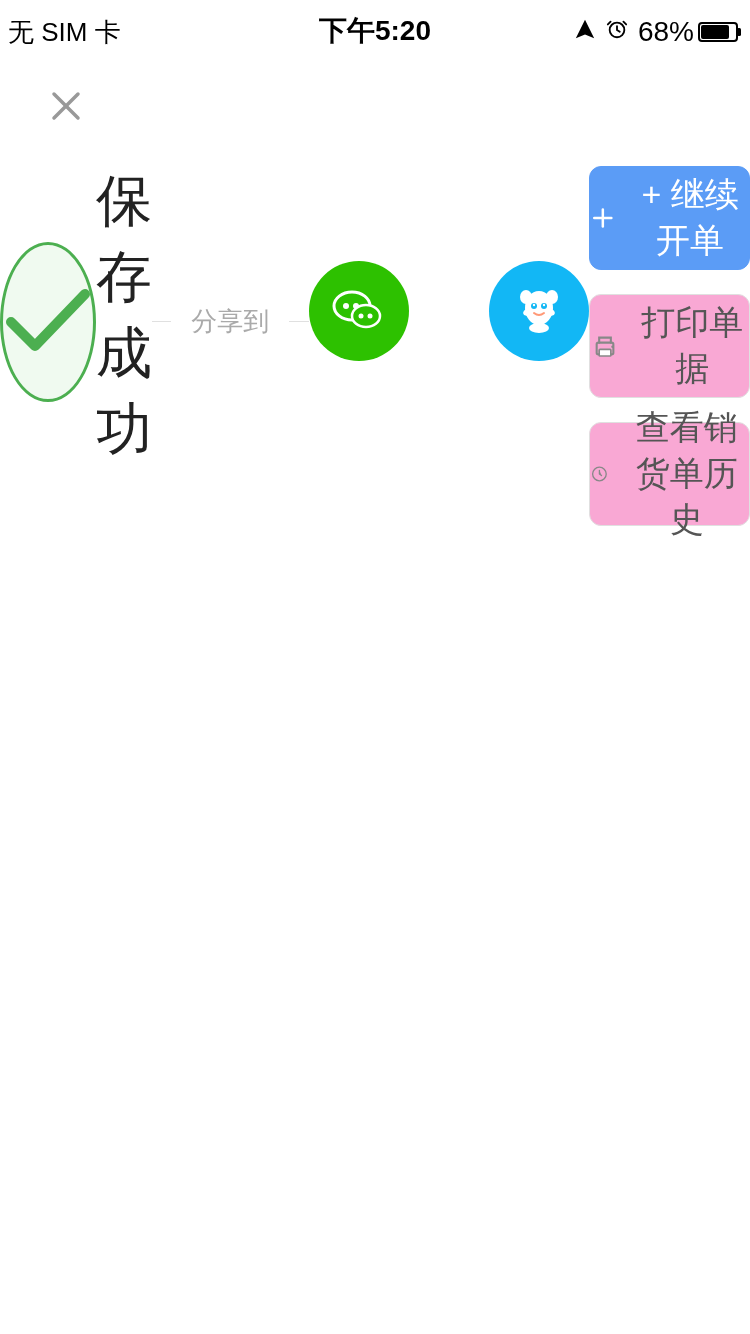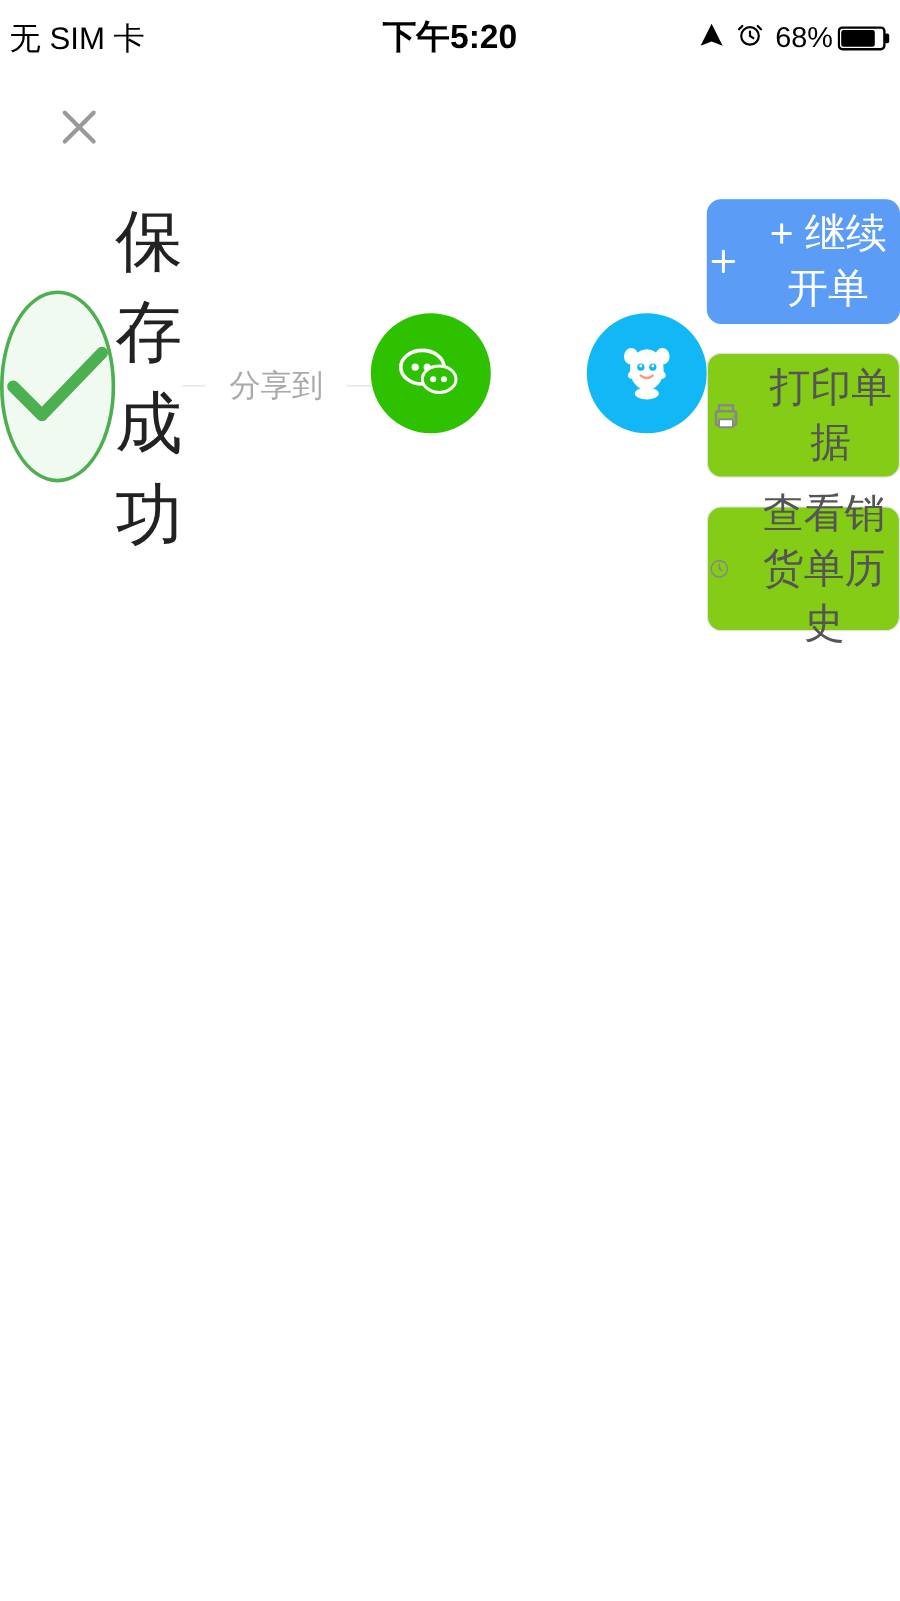--- a/index.html
+++ b/index.html
@@ -45,21 +45,21 @@
       display: flex;
       align-items: center;
       gap: 10px;
       font-size: 24px;
       color: #000;
     }
     .battery-block {
       display: flex;
       align-items: center;
       gap: 4px;
-      font-size: 24px;
+      font-size: 28px;
     }
     .battery-svg { width: 44px; height: 22px; }
 
     
     .close-btn {
       position: absolute;
       top: 80px;
       left: 40px;
       width: 52px;
       height: 52px;
@@ -163,21 +163,21 @@
       width: 100%;
       height: 104px;
       border-radius: 12px;
       border: 1.5px solid #e0e0e0;
       display: flex;
       align-items: center;
       justify-content: center;
       gap: 16px;
       font-size: 34px;
       cursor: pointer;
-      background: #84cc16;
+      background: #f9a8d4;
       color: #555;
     }
     .action-btn.primary {
       background: #5b9cf6;
       border-color: #5b9cf6;
       color: #fff;
     }
     .action-btn svg {
       width: 36px;
       height: 36px;

